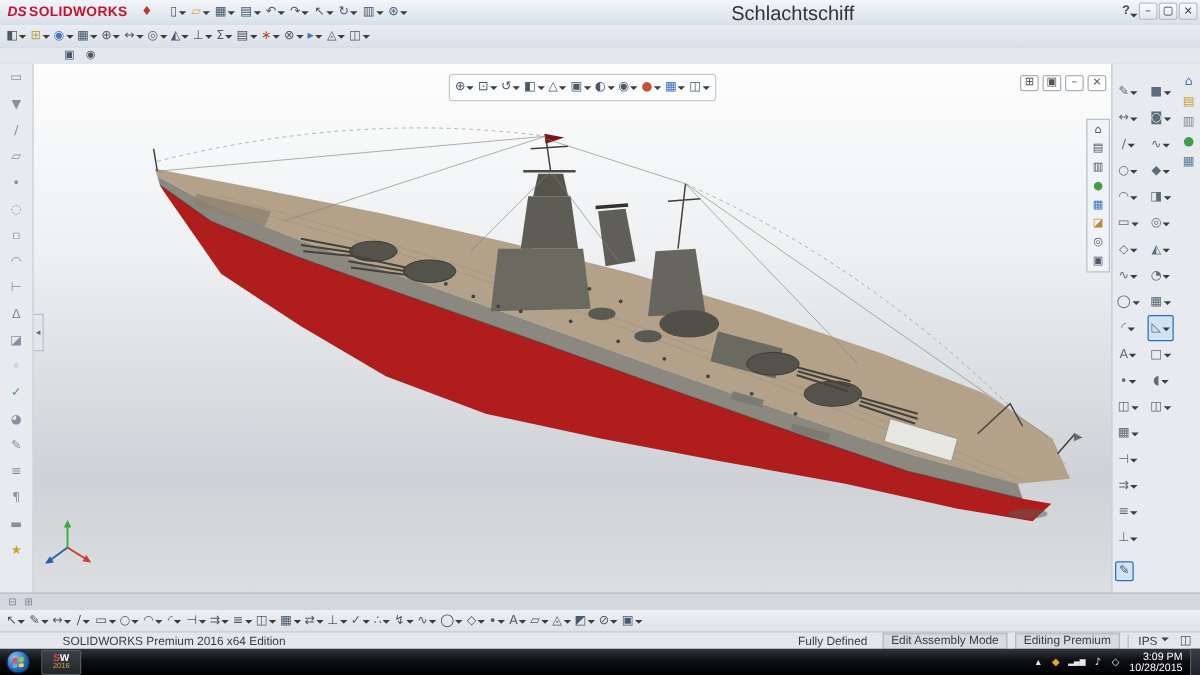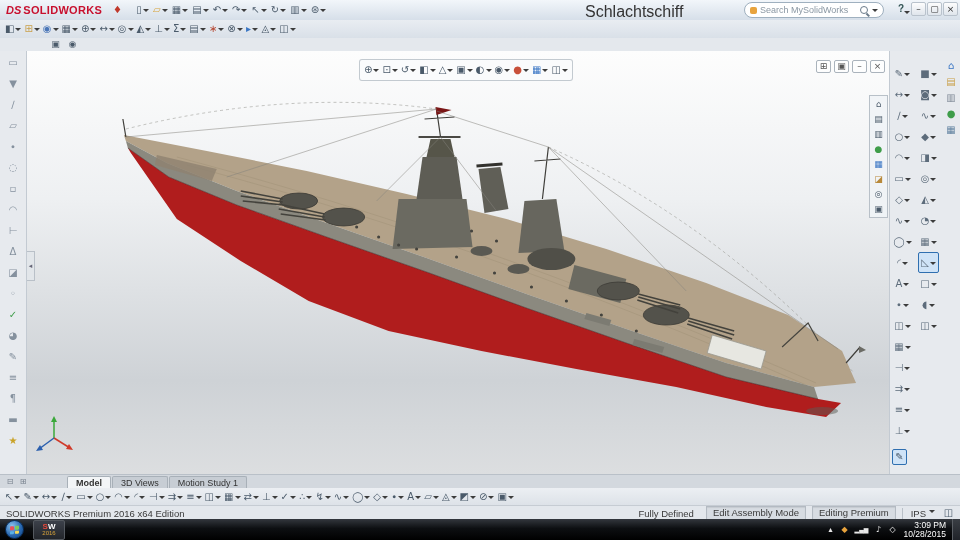--- a/index.html
+++ b/index.html
@@ -82,21 +82,21 @@
   .tabs-left .icon-btn{height:11px;min-width:12px;font-size:8px;color:#78828e;}
   .tabs{display:flex;}
   .tab{padding:1px 8px 0 8px;background:#c7cdd4;border:1px solid #a8b0b8;border-bottom:none;
     margin-right:1px;color:#333;border-radius:2px 2px 0 0;height:11px;line-height:11px;}
   .tab.active{background:#f3f5f7;font-weight:bold;}
   .sketchbar{position:absolute;top:488px;left:0;right:0;height:17px;
     background:linear-gradient(#eceff3,#dde2e8);border-bottom:1px solid #b9c0c8;
     display:flex;align-items:center;padding-left:4px;gap:1px;}
   .statusbar{position:absolute;top:505px;left:0;right:0;height:14px;background:#e3e7ec;
     border-top:1px solid #c6ccd3;display:flex;align-items:center;font-size:9.5px;color:#3a3a3a;}
-  .statusbar .edition{padding-left:6px;}
+  .statusbar .edition{padding-left:6px;margin-left:44px;}
   .status-right{margin-left:auto;display:flex;align-items:center;gap:6px;padding-right:4px;}
   .status-chip{padding:0 6px;}
   .status-boxed{border:1px solid #b3bac2;background:#d7dce2;box-shadow:inset 0 1px 1px rgba(0,0,0,.08);padding:0 6px;height:12px;line-height:12px;}
   .units{display:flex;align-items:flex-start;border-left:1px solid #b9c0c8;padding-left:8px;gap:2px;}
 
   
   .taskbar{position:absolute;top:519px;left:0;right:0;height:21px;
     background:linear-gradient(#33373d,#0d0f12 45%,#000);display:flex;align-items:center;color:#fff;}
   .start-orb{width:17px;height:17px;border-radius:50%;margin:0 7px 0 5px;flex:none;
     background:radial-gradient(circle at 35% 30%,#8cc4ee,#2a69b2 55%,#0a3c77);
@@ -170,26 +170,20 @@
         <div class="icon-btn">
           <span class="glyph">▥</span>
           <i class="caret"></i>
         </div>
         <div class="icon-btn">
           <span class="glyph">⊛</span>
           <i class="caret"></i>
         </div>
       </div>
     <div class="doc-title">Schlachtschiff</div>
-    <div class="search-box">
-      <span class="scope"></span>
-      <span class="search-text">Search MySolidWorks</span>
-      <span class="mag"></span>
-      <i class="caret"></i>
-    </div>
     <div class="help-btn">?</div>
     <i class="caret help-caret"></i>
     <div class="win-controls">
         <div class="icon-btn">
           <span class="glyph">–</span>
         </div>
         <div class="icon-btn">
           <span class="glyph">▢</span>
         </div>
         <div class="icon-btn">
@@ -647,25 +641,20 @@
 
   <div class="tabs-strip">
     <div class="tabs-left">
         <div class="icon-btn">
           <span class="glyph">⊟</span>
         </div>
         <div class="icon-btn">
           <span class="glyph">⊞</span>
         </div>
       </div>
-    <div class="tabs">
-        <div class="tab active">Model</div>
-        <div class="tab">3D Views</div>
-        <div class="tab">Motion Study 1</div>
-      </div>
   </div>
 
   <div class="sketchbar">
       <div class="icon-btn">
         <span class="glyph">↖</span>
         <i class="caret"></i>
       </div>
       <div class="icon-btn">
         <span class="glyph">✎</span>
         <i class="caret"></i>

